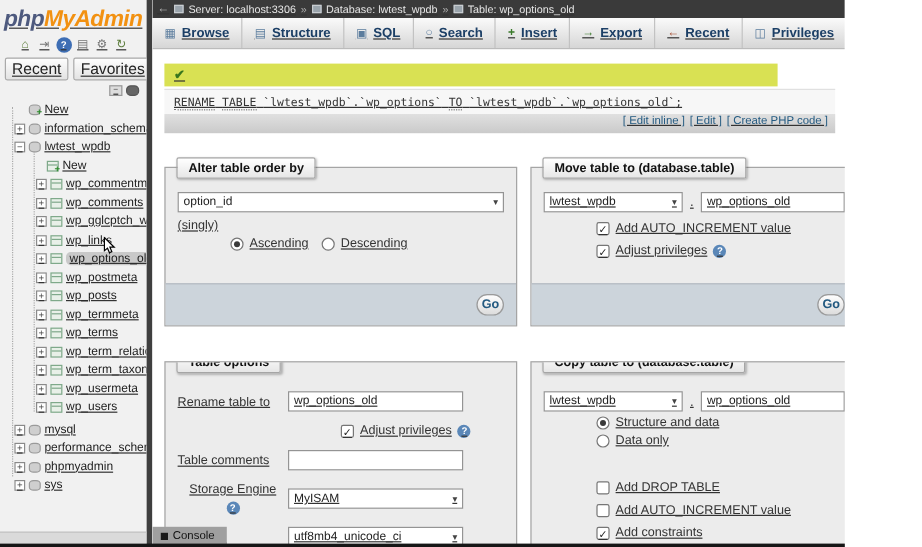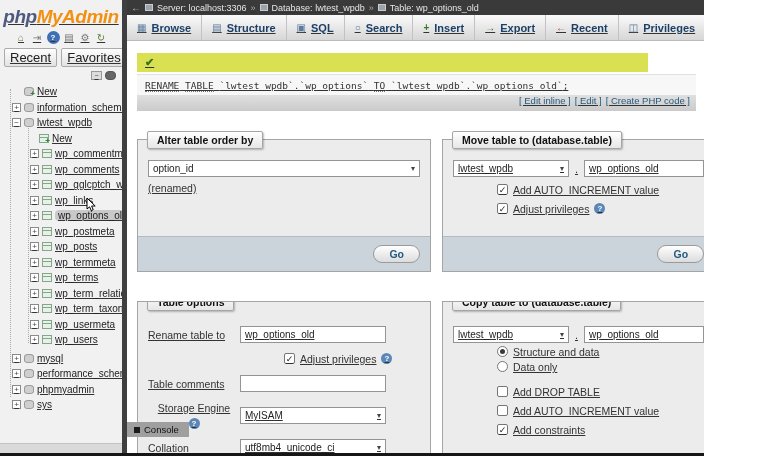--- a/index.html
+++ b/index.html
@@ -73,41 +73,41 @@
   .col.right { width:298px; }
 
   .fs { position:relative; border:1px solid #a5a5a5; background:#ececec; margin-top:10px; }
   .legend { position:absolute; top:-9px; left:9px; background:linear-gradient(#ffffff,#e6e6e6);
             border:1px solid #a5a5a5; border-radius:2px; box-shadow:1px 1px 2px rgba(0,0,0,0.25);
             padding:2px 9px; font-weight:bold; font-size:10.5px; color:#111; white-space:nowrap; }
   .fs-body { padding:20px 10px 10px; }
   .fs-foot { background:#ccd4db; border-top:1px solid #b3bac1; text-align:right; padding:8px 10px; }
 
   .gobtn { background:linear-gradient(#fefefe,#dcdcdc); border:1px solid #9a9a9a; border-radius:10px;
-           color:#235a81; font-weight:bold; font-size:10.5px; padding:2px 15px; cursor:pointer; }
+           color:#235a81; font-weight:bold; font-size:10.5px; padding:2px 3px; cursor:pointer; }
 
   .sel { background:#fff; border:1px solid #949494; display:inline-flex; justify-content:space-between;
          align-items:center; height:17px; padding:0 4px; font-size:10px; color:#222; cursor:pointer; vertical-align:middle; }
   .sel .arr { color:#444; font-size:8px; margin-left:6px; }
   input.txt { border:1px solid #949494; height:17px; font-size:10px; padding:0 4px;
               font-family:"Liberation Sans", sans-serif; color:#222; }
 
-  .ctrl-row { display:flex; align-items:flex-start; gap:5px; margin-top:7px; font-size:10.5px;padding-left:44px; }
+  .ctrl-row { display:flex; align-items:flex-end; gap:5px; margin-top:7px; font-size:10.5px;padding-left:44px; }
   .cb { width:11px; height:11px; border:1px solid #767676; background:#fff; flex:none; text-align:center;
         line-height:10px; font-size:9px; color:#222; cursor:pointer; border-radius:2px; }
   .cb.checked::before { content:"\2713"; }
   .rad { width:11px; height:11px; border:1px solid #767676; background:#fff; border-radius:50%; flex:none;
          position:relative; cursor:pointer; }
   .rad.on::before { content:""; position:absolute; left:2px; top:2px; width:5px; height:5px; border-radius:50%; background:#3a3a3a; }
   .help { width:11px; height:11px; border-radius:50%; background:#5a87b8; color:#fff; font-size:8px; font-weight:bold;
           text-align:center; line-height:11px; flex:none; cursor:pointer; }
 
   .optgrid { display:grid; grid-template-columns:92px 1fr; row-gap:10px; align-items:center; font-size:10.5px; }
 
-  .console { position:absolute; left:0; bottom:19px; background:#9f9f9f; color:#111; font-size:9.5px;
+  .console { position:absolute; left:0; bottom:2px; background:#9f9f9f; color:#111; font-size:9.5px;
              padding:2px 10px 2px 7px; cursor:pointer; display:flex; align-items:center; gap:4px; }
   .console .sq { width:6px; height:6px; background:#1a1a1a; display:inline-block; }
 
   .bottom-strip { position:absolute; left:0; right:0; bottom:0; height:3px; background:#161616; z-index:50; }
 
   .cursor { position:absolute; left:86px; top:197px; z-index:60; pointer-events:none; }
 </style>
 </head>
 <body>
 
@@ -327,21 +327,27 @@
       <div class="cols">
 
         <div class="col">
           <div class="fs">
             <div class="legend">Alter table order by</div>
             <div class="fs-body" style="min-height:96px;">
               <div class="sel" style="width:272px;">
                 <span>option_id</span>
                   <span class="arr">▾</span>
               </div>
-              <div style="margin-top:5px; font-size:10.5px;">(renamed)</div>
+              <div style="margin-top:5px; font-size:10.5px;">(singly)</div>
+              <div class="ctrl-row" style="margin-top:3px;">
+                <span class="rad on"></span>
+                <span>Ascending</span>
+                <span class="rad" style="margin-left:6px;"></span>
+                <span>Descending</span>
+              </div>
             </div>
             <div class="fs-foot">
               <button class="gobtn">Go</button>
             </div>
           </div>
 
           <div class="fs" style="margin-top:29px; height:200px; overflow:hidden;">
             <div class="legend">Table options</div>
             <div class="fs-body" style="padding-top:24px;">
               <div class="optgrid">
@@ -421,21 +427,21 @@
 
               <div class="ctrl-row" style="margin-top:3px;">
                 <span class="rad on"></span>
                 <span>Structure and data</span>
               </div>
               <div class="ctrl-row" style="margin-top:3px;">
                 <span class="rad"></span>
                 <span>Data only</span>
               </div>
 
-              <div class="ctrl-row" style="margin-top:13px;">
+              <div class="ctrl-row" style="margin-top:27px;">
                 <span class="cb"></span>
                 <span>Add DROP TABLE</span>
               </div>
               <div class="ctrl-row">
                 <span class="cb"></span>
                 <span>Add AUTO_INCREMENT value</span>
               </div>
               <div class="ctrl-row">
                 <span class="cb checked"></span>
                 <span>Add constraints</span>

